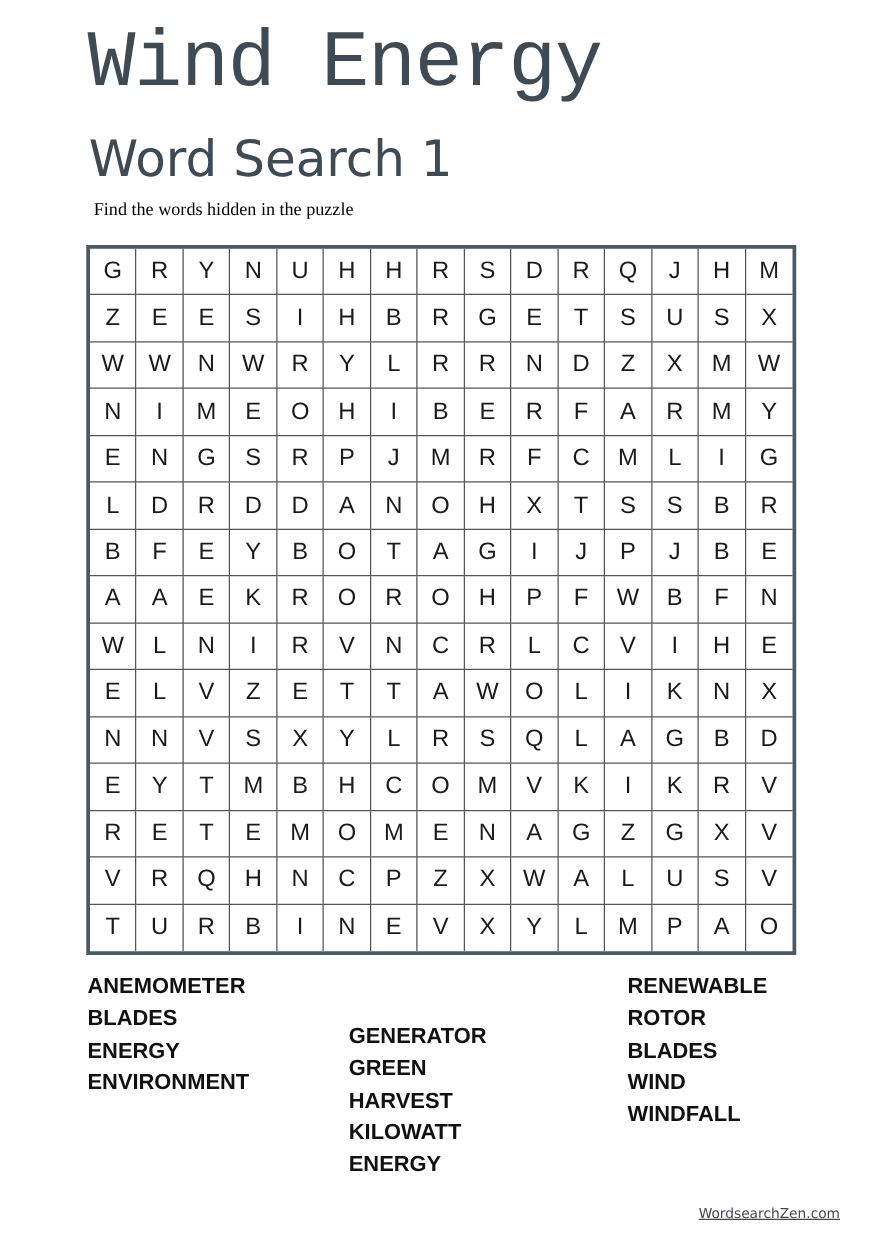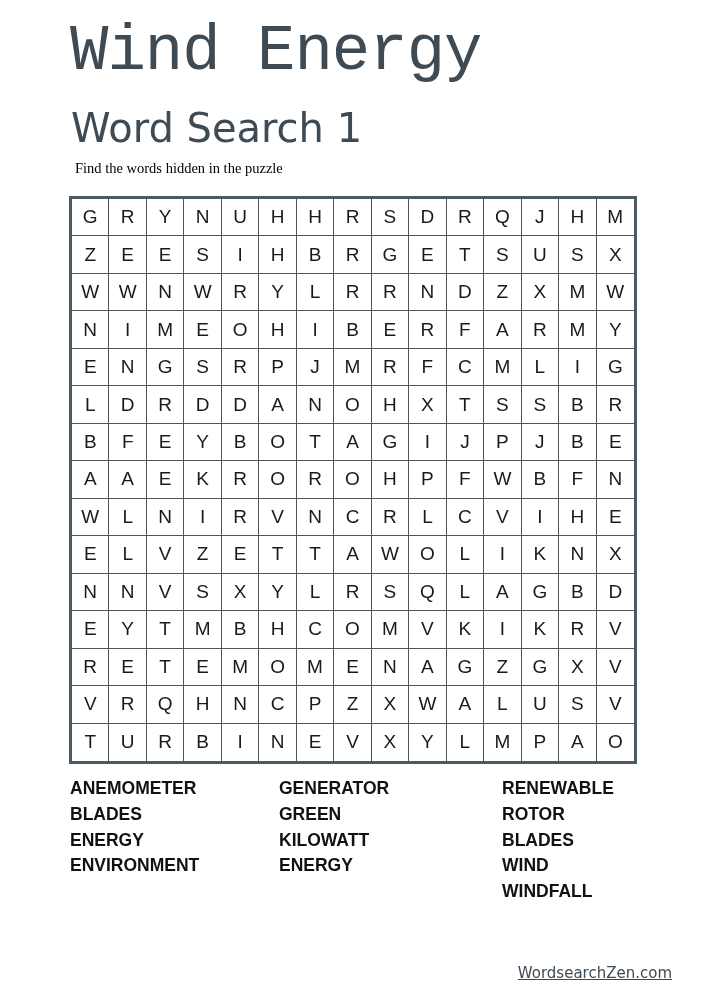--- a/index.html
+++ b/index.html
@@ -93,21 +93,21 @@
       font-size: 17.5px;
       line-height: 25.8px;
       color: #111;
       white-space: nowrap;
     }
     .footer {
       position: absolute;
       right: 35px;
       top: 964px;
       font-family: "DejaVu Sans", sans-serif;
-      font-size: 15px;
+      font-size: 11px;
       color: #3e4a54;
       text-decoration: underline;
       white-space: nowrap;
     }
   </style>
 </head>
 <body>
 
 <div class="title-main">Wind Energy</div>
 <div class="title-sub">Word Search 1</div>
@@ -341,23 +341,24 @@
     <div class="cell last-col last-row">O</div>
   </div>
 
 <div class="words">
   <div class="word-col" style="left:0px;">
     <span class="word">ANEMOMETER</span>
     <span class="word">BLADES</span>
     <span class="word">ENERGY</span>
     <span class="word">ENVIRONMENT</span>
   </div>
-  <div class="word-col" style="left:209px;">
+  <div class="word-col" style="left:209px;margin-top:40px;">
     <span class="word">GENERATOR</span>
     <span class="word">GREEN</span>
+    <span class="word">HARVEST</span>
     <span class="word">KILOWATT</span>
     <span class="word">ENERGY</span>
   </div>
   <div class="word-col" style="left:432px;justify-content:center;">
     <span class="word">RENEWABLE</span>
     <span class="word">ROTOR</span>
     <span class="word">BLADES</span>
     <span class="word">WIND</span>
     <span class="word">WINDFALL</span>
   </div>

